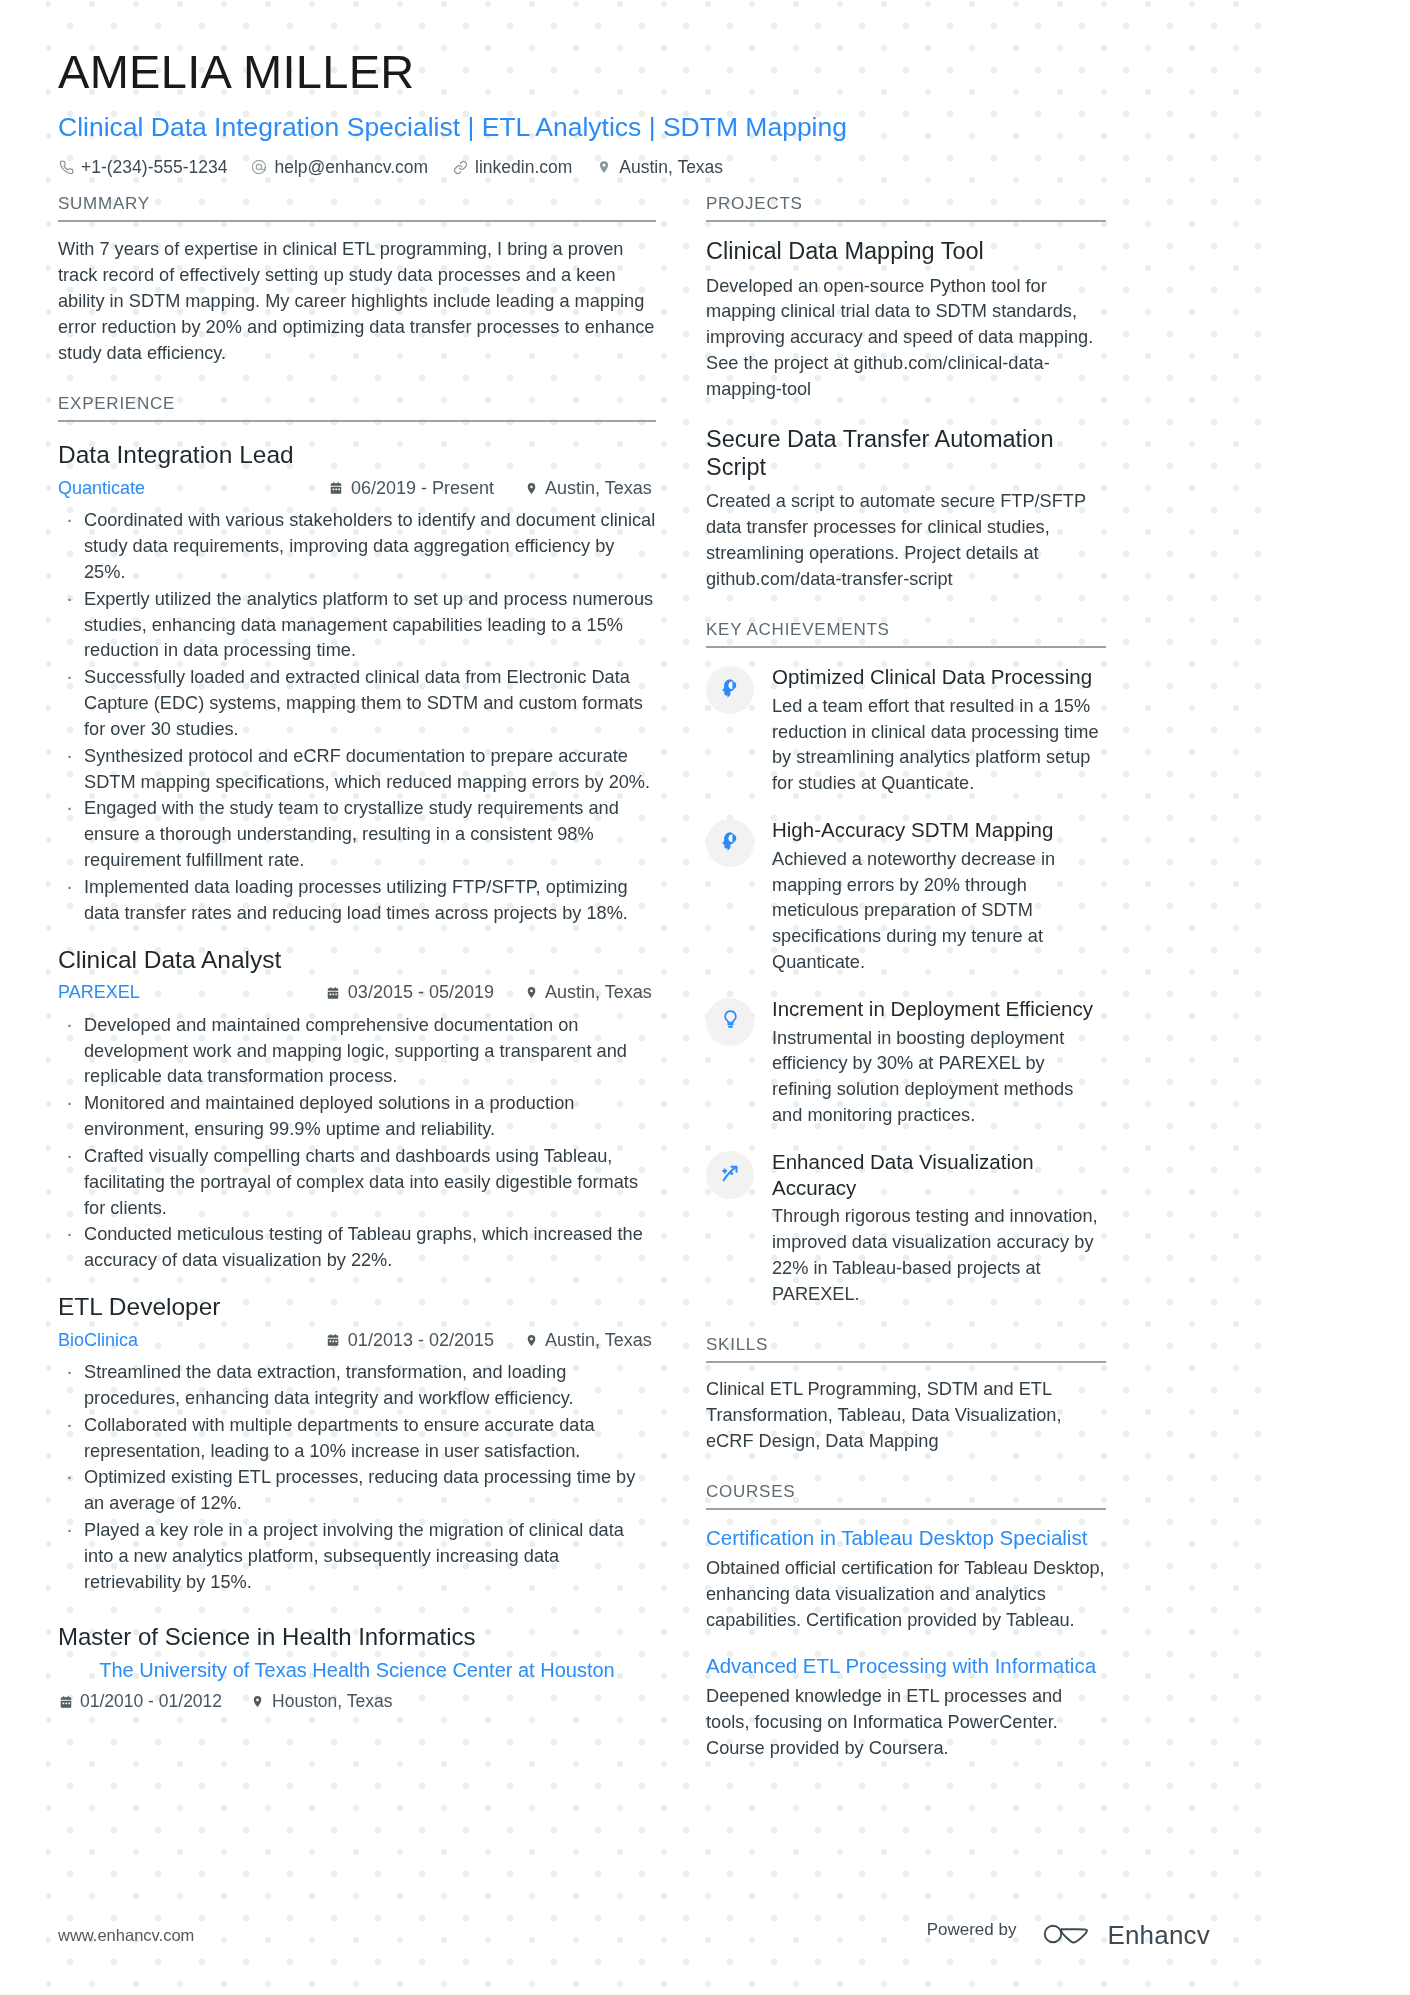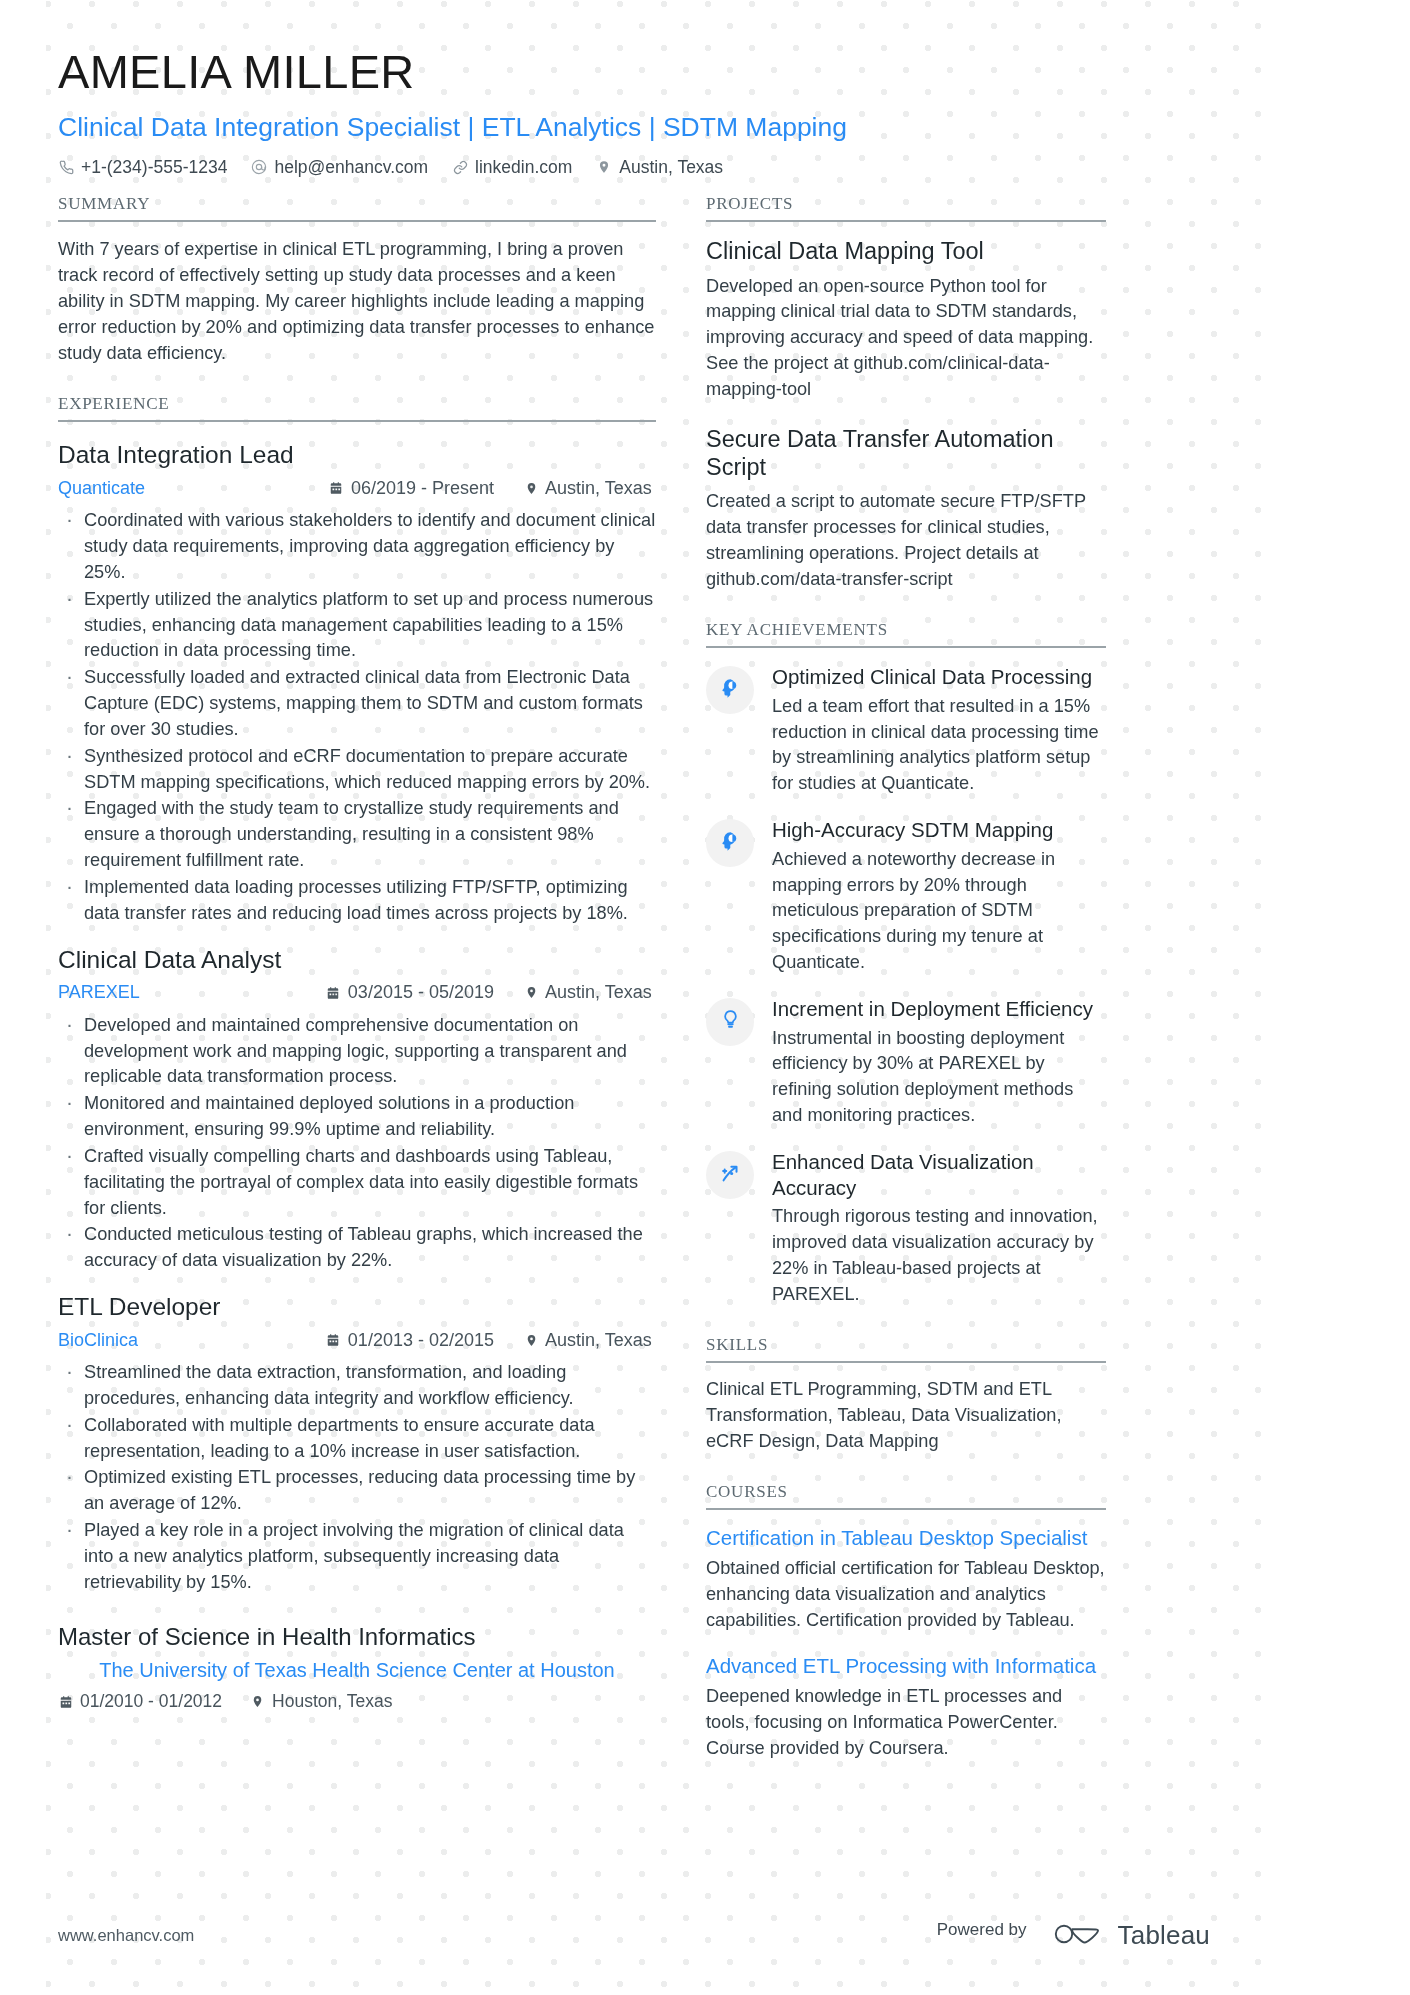--- a/index.html
+++ b/index.html
@@ -85,21 +85,20 @@
   
   .sec-title {
     font-size: 17px;
     letter-spacing: 0.75px;
     color: #5d6a72;
     font-weight: 400;
     text-transform: uppercase;
     padding-bottom: 7px;
     border-bottom: 2.6px solid #9aa3a8;
     line-height: 1.15;
-    font-family: Liberation Serif, serif;
   }
   .sec { margin-top: 27px; }
   .sec:first-child { margin-top: 0; }
 
   .body-text {
     font-size: 18.2px;
     line-height: 1.42;
     color: #333f47;
   }
 
@@ -508,17 +507,17 @@
     <div class="footer-url">www.enhancv.com</div>
     <div class="footer-right">
       <span class="powered">Powered by</span>
       <span class="enhancv-logo">
         <span>
           <svg width="52" height="26" viewBox="0 0 52 26" fill="none" stroke="#3d4a53" stroke-width="1.9" stroke-linecap="round" stroke-linejoin="round">
             <circle cx="11" cy="13" r="8.2"></circle>
             <path d="M19.2 8.2 L34.5 8.2 C42 8.2 45 8.2 45 9.6 C45 12.6 34.2 21.5 31.6 21.5 C29 21.5 19.2 12.2 19.2 9.5 Z"></path>
           </svg>
         </span>
-        <span class="enhancv-word">Tableau</span>
+        <span class="enhancv-word">Enhancv</span>
       </span>
     </div>
   </div>
 </div>
 
 </body></html>

